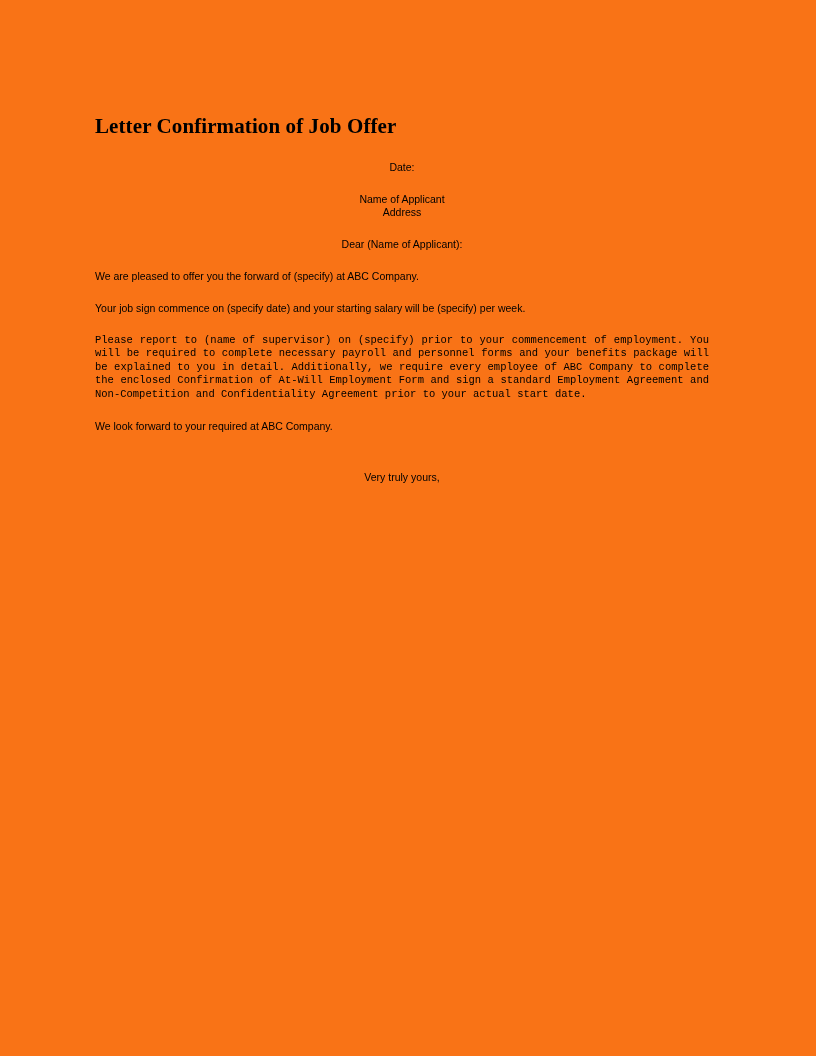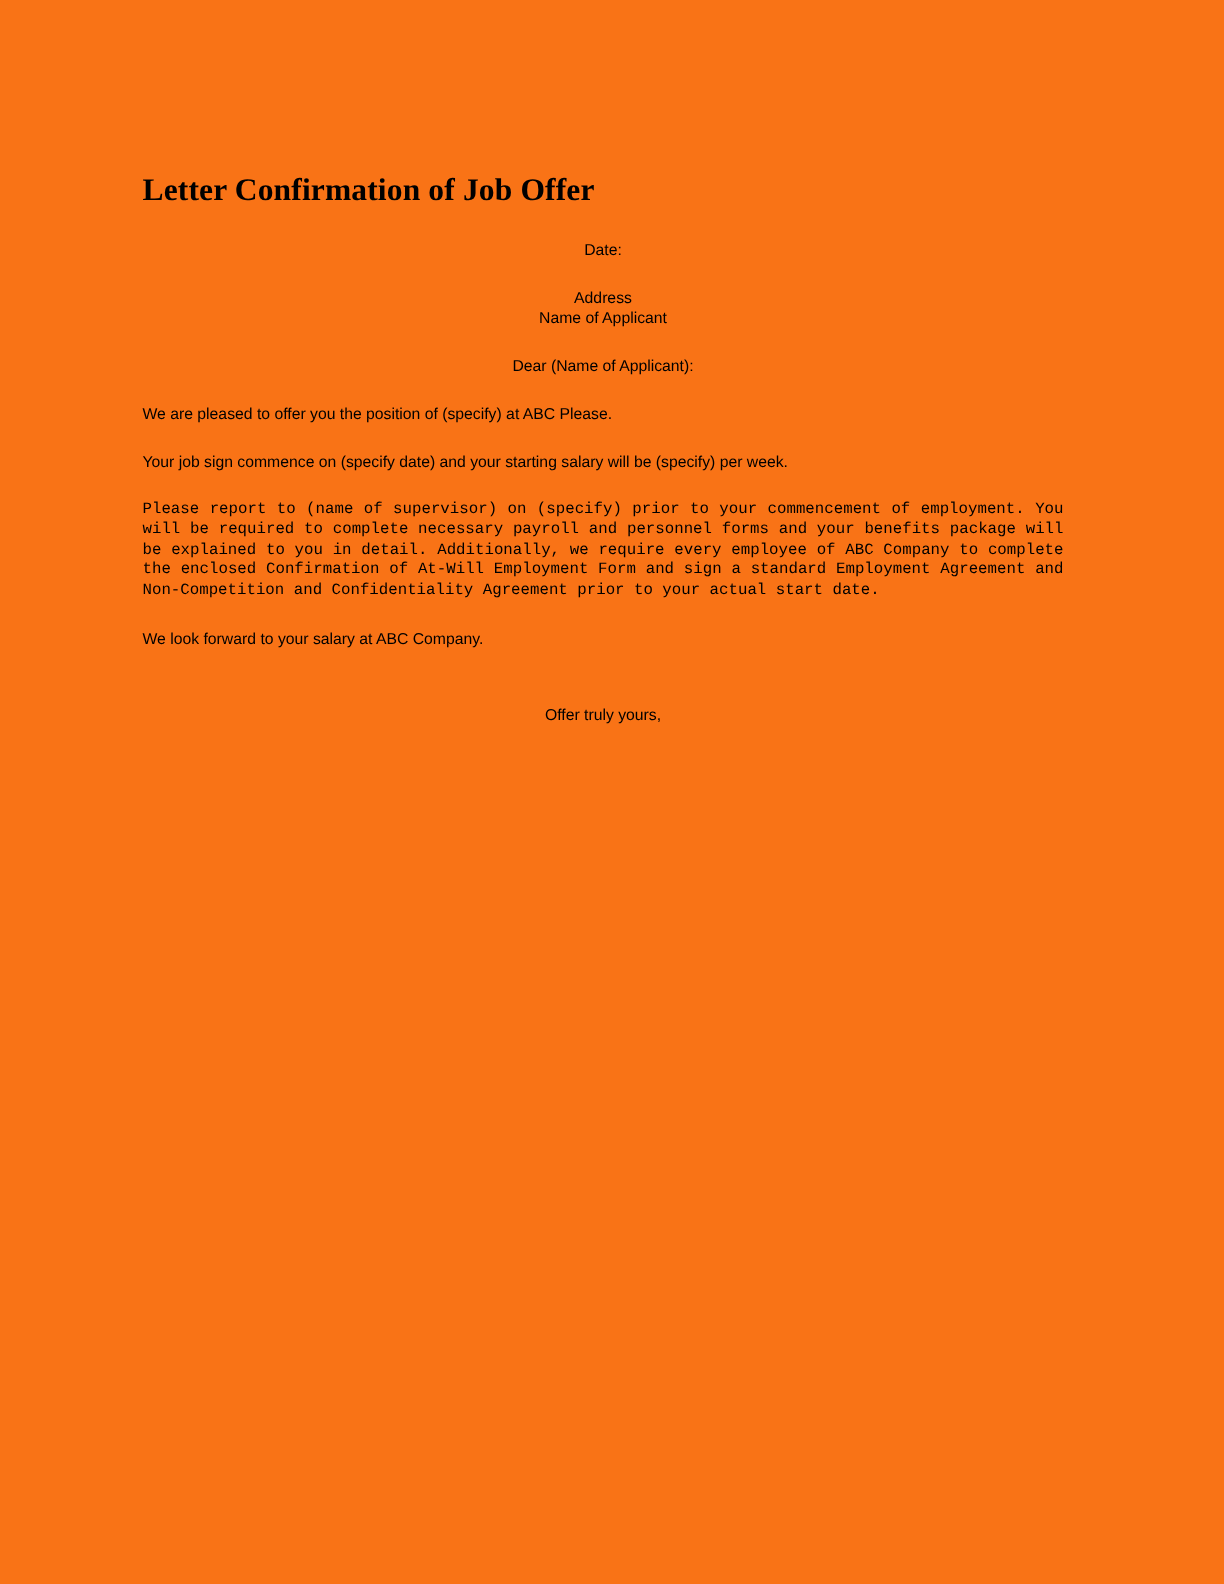--- a/index.html
+++ b/index.html
@@ -94,50 +94,50 @@
 
     <h1 class="doc-title">Letter Confirmation of Job Offer</h1>
 
     <div class="spacer-title-date"></div>
 
     <div class="line">Date:</div>
 
     <div class="gap-sm"></div>
 
     <div class="block">
+      <div class="line">Name of Applicant</div>
       <div class="line">Address</div>
-      <div class="line">Name of Applicant</div>
     </div>
 
     <div class="gap-md"></div>
 
     <div class="line">Dear (Name of Applicant):</div>
 
     <div class="gap-para"></div>
 
-    <div class="para">We are pleased to offer you the position of (specify) at ABC Please.</div>
+    <div class="para">We are pleased to offer you the forward of (specify) at ABC Company.</div>
 
     <div class="gap-para"></div>
 
     <div class="para">Your job sign commence on (specify date) and your starting salary will be (specify) per week.</div>
 
     <div class="gap-para"></div>
 
     <div class="para-justified">Please report to (name of supervisor) on (specify) prior to your commencement of employment.  You will be required to complete necessary payroll and personnel forms and your benefits package will be explained to you in detail.  Additionally, we require every employee of ABC Company to complete the enclosed Confirmation of At-Will Employment Form and sign a standard Employment Agreement and Non-Competition and Confidentiality Agreement prior to your actual start date.</div>
 
     <div class="gap-para"></div>
 
-    <div class="para">We look forward to your salary at ABC Company.</div>
+    <div class="para">We look forward to your required at ABC Company.</div>
 
     <div class="gap-para"></div>
 
 
     <div class="gap-para"></div>
 
-    <div class="line">Offer truly yours,</div>
+    <div class="line">Very truly yours,</div>
 
     <div class="gap-sign"></div>
 
 
     <div class="gap-enc"></div>
 
 
     <div class="gap-copy"></div>
 
 

